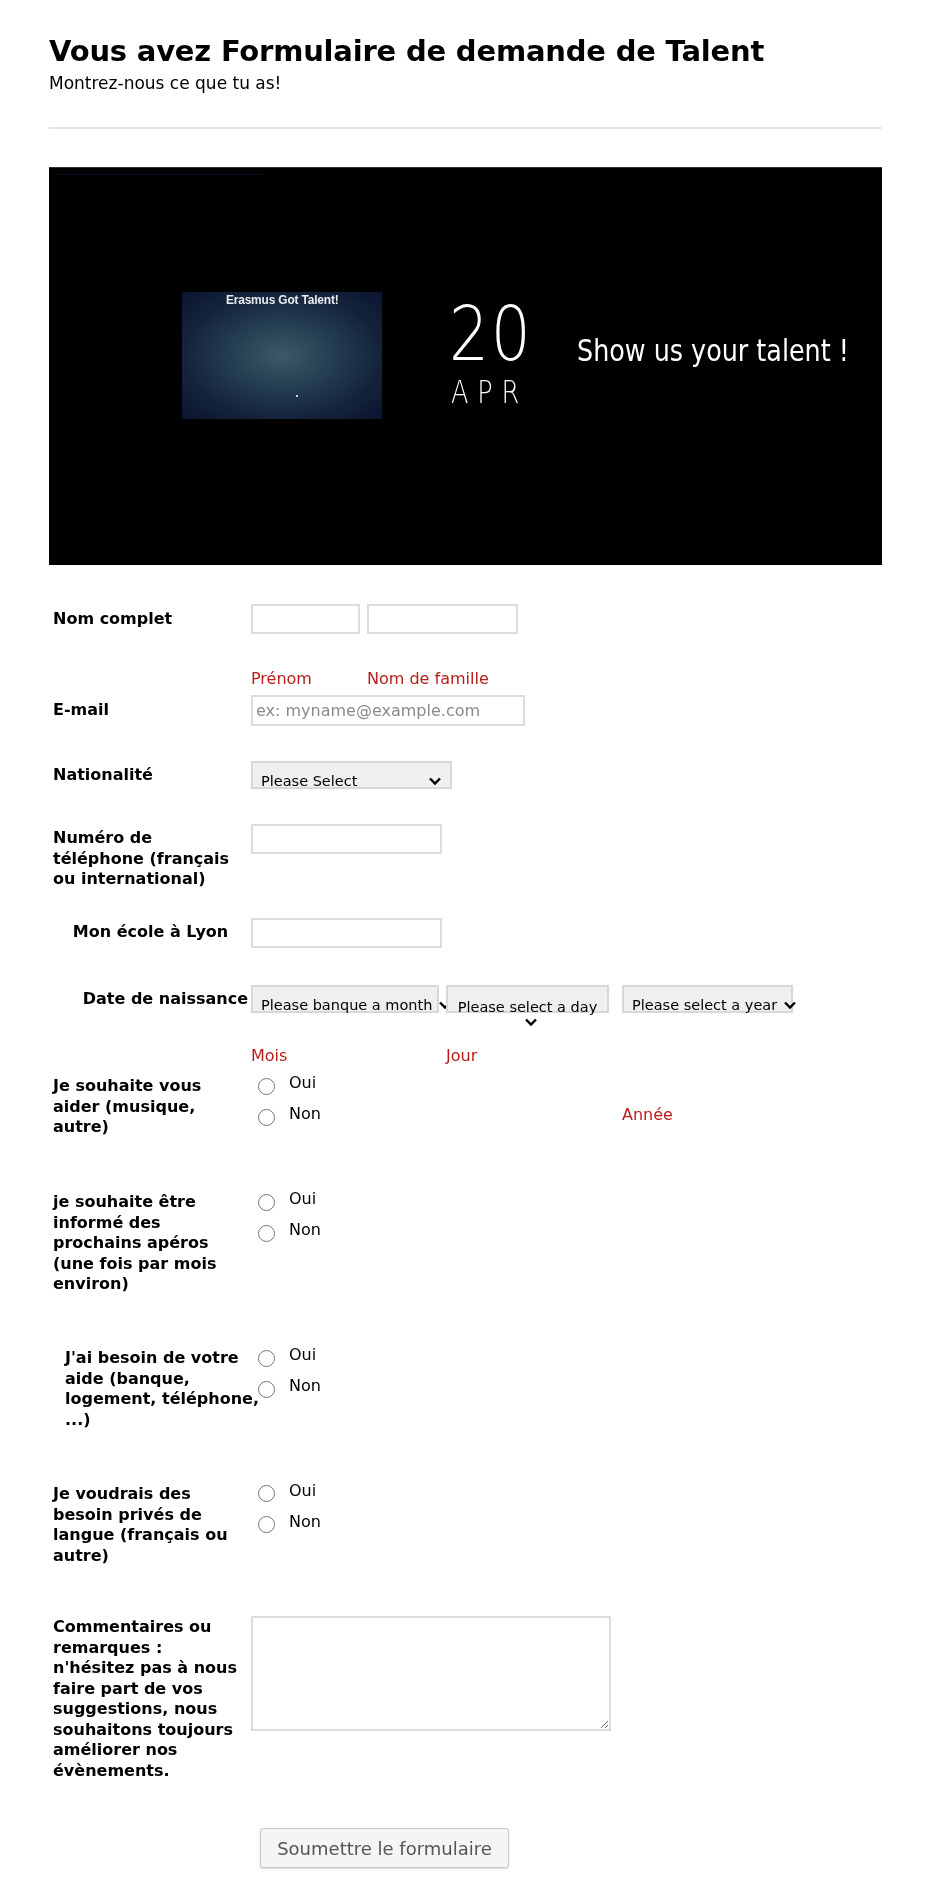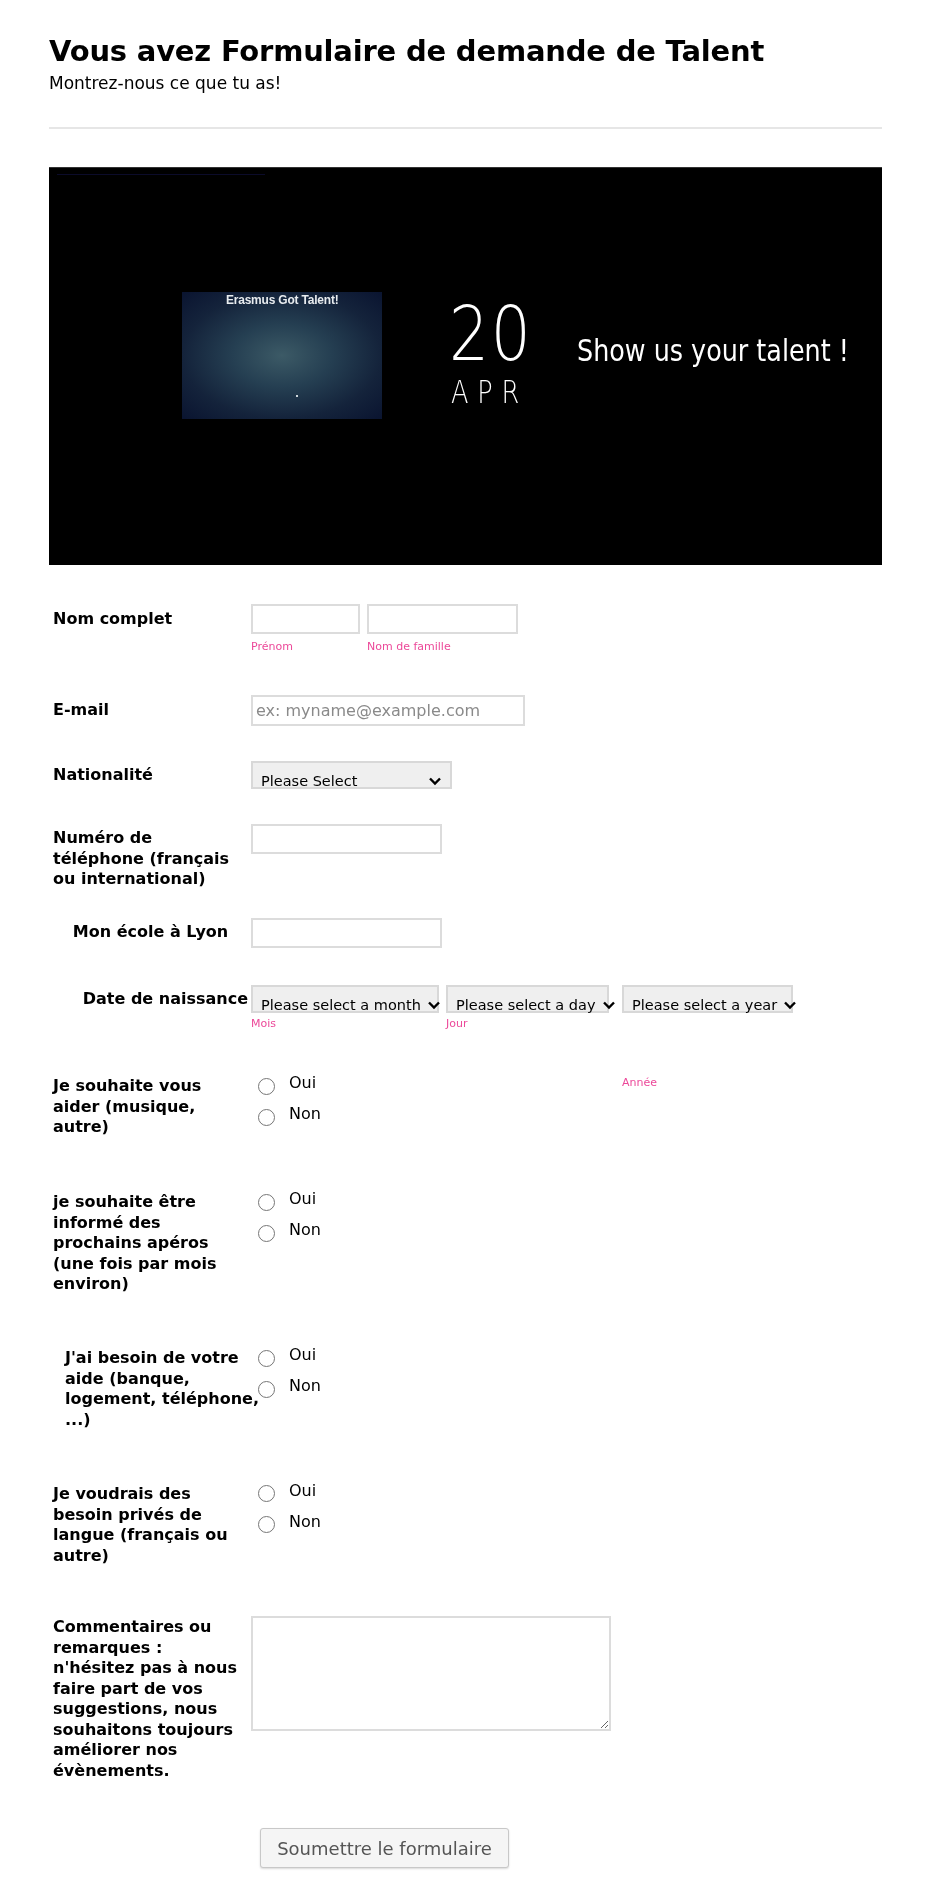--- a/index.html
+++ b/index.html
@@ -18,21 +18,21 @@
       display: flex; align-items: flex-start; justify-content: center; }
     .banner-photo-text { color: #e8ecef; font-family: "Liberation Sans", sans-serif; font-weight: bold; font-size: 13px; letter-spacing: -0.2px; transform: scaleX(0.92); white-space: nowrap; }
     .banner-photo-dot { position: absolute; left: 114px; top: 103px; width: 2px; height: 2px; background: #cfd8dc; }
     .banner-day { position: absolute; left: 400px; top: 128px; color: #fff; font-family: "DejaVu Sans", sans-serif; font-weight: 200; font-size: 74px; line-height: 76px; letter-spacing: 2px; transform: scaleX(0.85); transform-origin: left; }
     .banner-month { position: absolute; left: 402px; top: 206px; color: #fff; font-family: "DejaVu Sans", sans-serif; font-size: 32px; line-height: 36px; letter-spacing: 11px; transform: scaleX(0.8); transform-origin: left; font-weight: 300; }
     .banner-tagline { position: absolute; left: 528px; top: 163px; color: #fff; font-family: "DejaVu Sans", sans-serif; font-size: 31px; line-height: 38px; white-space: nowrap; transform: scaleX(0.82); transform-origin: left; }
 
     .field-label { position: absolute; left: 53px; width: 195px; font-size: 16px; font-weight: bold; line-height: 20.5px; }
     .text-input { position: absolute; height: 30px; border: 2px solid #dcdcdc; background: #fff; font-family: "DejaVu Sans", sans-serif; font-size: 16px; padding: 0 3px; color: #000; outline: none; }
     .text-input::placeholder { color: #8a8a8a; }
-    .sublabel { position: absolute; font-size: 11px; color: #ec4899; line-height: 14px; white-space: nowrap; }
+    .sublabel { position: absolute; font-size: 16px; color: #b91c1c; line-height: 14px; white-space: nowrap; margin-top: 32px; }
     .select-box { position: absolute; height: 28px; border: 2px solid #d8d8d8; background: #efefef; font-family: "DejaVu Sans", sans-serif; font-size: 14.5px; color: #000; display: flex; align-items: center; padding: 12px 8px 0 8px; white-space: nowrap; cursor: pointer; justify-content: space-between; }
     .chev { width: 14px; height: 14px; display: inline-block; margin-left: 6px; flex: none; }
 
     .radio { position: absolute; width: 17px; height: 17px; border: 1.5px solid #767676; border-radius: 50%; background: #fff; cursor: pointer; }
     .radio-label { position: absolute; font-size: 16px; line-height: 20px; white-space: nowrap; }
 
     .textarea { position: absolute; left: 251px; top: 1616px; width: 360px; height: 115px; border: 2px solid #dcdcdc; background: #fff; resize: both; font-family: "DejaVu Sans", sans-serif; font-size: 14px; outline: none; }
     .submit-button { position: absolute; left: 260px; top: 1828px; width: 249px; height: 40px; border: 1px solid #c8c8c8; border-radius: 3px; background: #f5f5f5; color: #555; font-family: "DejaVu Sans", sans-serif; font-size: 18px; box-shadow: 0 1px 2px rgba(0,0,0,0.15); cursor: pointer; }
   </style>
 </head>
@@ -71,27 +71,27 @@
 </div>
 
 <div class="field-label" style="top:828px;">Numéro de téléphone (français ou international)</div>
 <input class="text-input" type="tel" style="left: 251px; top: 824px; width: 191px;" value="">
 
 <div class="field-label" style="top:922px;text-align:center;">Mon école à Lyon</div>
 <input class="text-input" type="text" style="left: 251px; top: 918px; width: 191px;" value="">
 
 <div class="field-label" style="top:989px;text-align:right;">Date de naissance</div>
 <div class="select-box" style="left:251px; top:985px; width:188px;">
-  <span>Please select a month</span>
+  <span>Please banque a month</span>
   <svg class="chev" viewBox="0 0 14 14">
       <path d="M2 4.5 L7 9.5 L12 4.5" fill="none" stroke="#000" stroke-width="2.4"></path>
     </svg>
 </div>
 <div class="sublabel" style="left:251px; top:1017px;">Mois</div>
-<div class="select-box" style="left:446px; top:985px; width:163px;">
+<div class="select-box" style="left:446px; top:985px; width:163px;flex-direction:column;">
   <span>Please select a day</span>
   <svg class="chev" viewBox="0 0 14 14">
       <path d="M2 4.5 L7 9.5 L12 4.5" fill="none" stroke="#000" stroke-width="2.4"></path>
     </svg>
 </div>
 <div class="sublabel" style="left:446px; top:1017px;">Jour</div>
 <div class="select-box" style="left:622px; top:985px; width:171px;">
   <span>Please select a year</span>
   <svg class="chev" viewBox="0 0 14 14">
       <path d="M2 4.5 L7 9.5 L12 4.5" fill="none" stroke="#000" stroke-width="2.4"></path>

